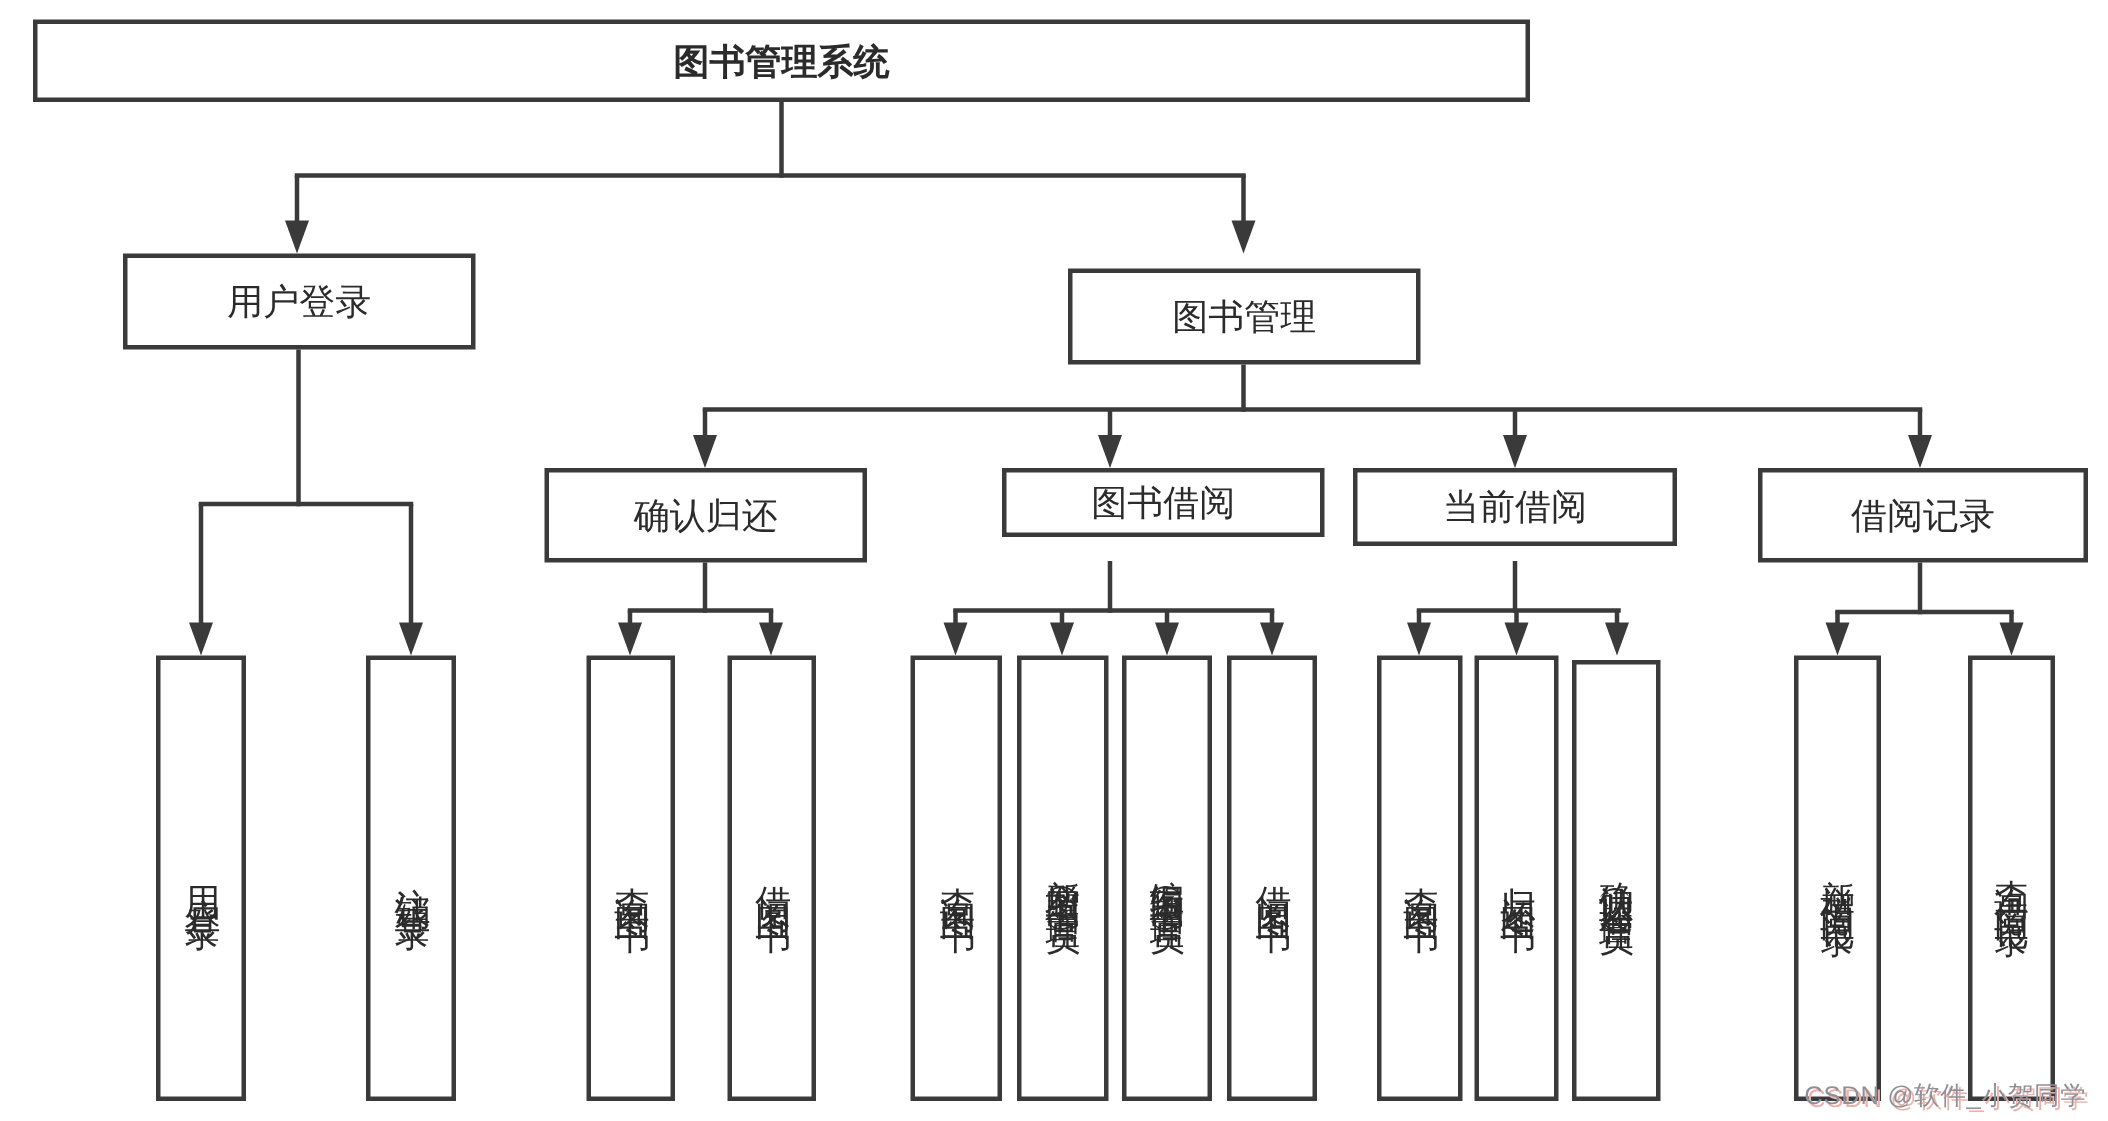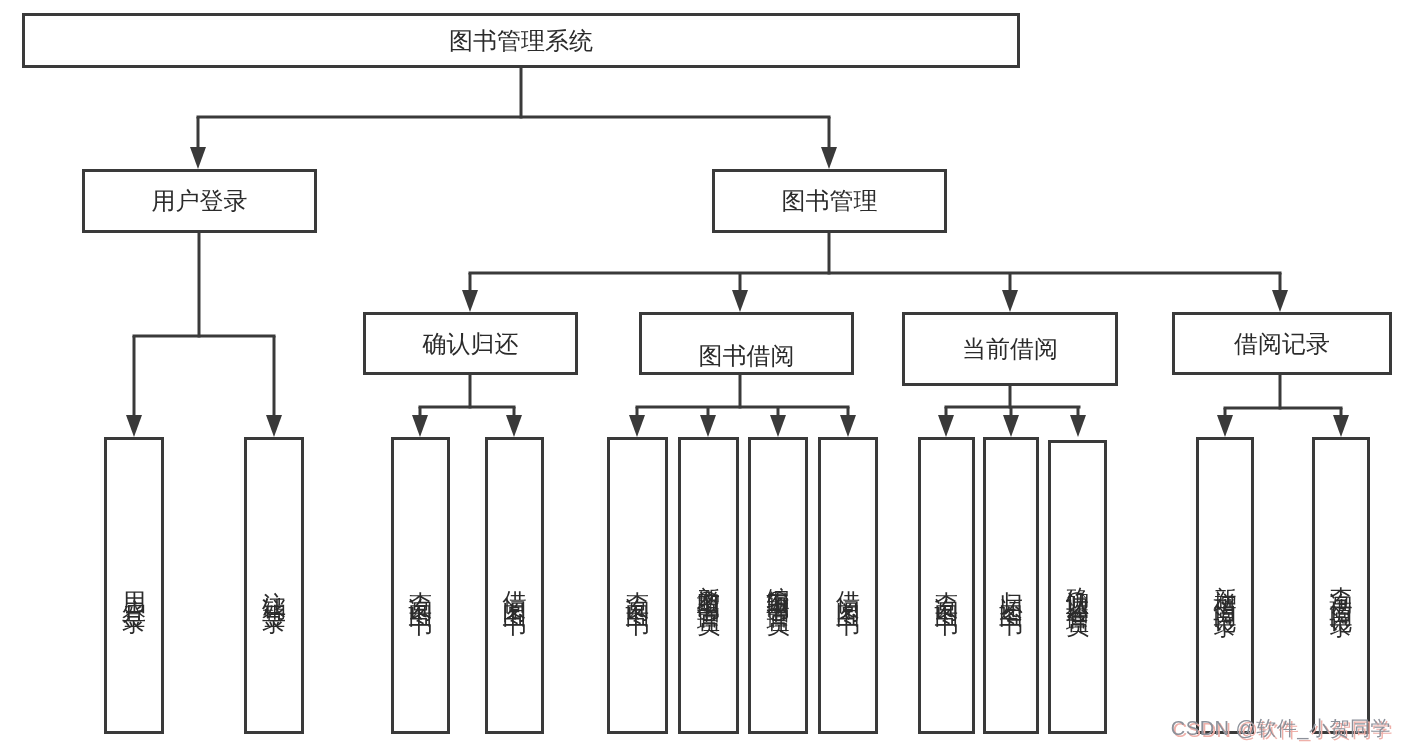--- a/index.html
+++ b/index.html
@@ -50,21 +50,21 @@
     letter-spacing: 6px;
   }
   .leaf.long .label {
     font-size: 23px;
     letter-spacing: 4px;
   }
   .watermark {
     position: absolute;
     right: 14px;
     bottom: 5px;
-    font-size: 20px;
+    font-size: 17px;
     letter-spacing: 0.5px;
     color: var(--watermark-text-color);
     text-shadow: 2px 2px 0 var(--watermark-shadow-color);
     white-space: nowrap;
     text-align: center;
   }
 </style>
 </head>
 <body>
 
@@ -136,38 +136,38 @@
 
       <polygon points="938,415 954,415 946,437"></polygon>
       <polygon points="1003,415 1019,415 1011,437"></polygon>
       <polygon points="1070,415 1086,415 1078,437"></polygon>
 
       <polygon points="1217,415 1233,415 1225,437"></polygon>
       <polygon points="1333,415 1349,415 1341,437"></polygon>
     </g>
   </svg>
 
-  <div class="box" style="left:22px; top:13px; width:998px; height:55px;">
+  <div class="box" style="left:22px; top:13px; width:998px; height:55px;font-weight:bold;">
     <span class="label">图书管理系统</span>
   </div>
 
   <div class="box" style="left:82px; top:169px; width:235px; height:64px;">
     <span class="label">用户登录</span>
   </div>
-  <div class="box" style="left:712px; top:169px; width:235px; height:64px;justify-content:center;">
+  <div class="box" style="left:712px; top:179px; width:235px; height:64px;justify-content:center;">
     <span class="label">图书管理</span>
   </div>
 
   <div class="box" style="left:363px; top:312px; width:215px; height:63px;">
     <span class="label">确认归还</span>
   </div>
-  <div class="box" style="left:639px; top:312px; width:215px; height:63px;align-items:flex-end;">
+  <div class="box" style="left:668px; top:312px; width:215px; height:46px;">
     <span class="label">图书借阅</span>
   </div>
-  <div class="box" style="left:902px; top:312px; width:216px; height:74px;">
+  <div class="box" style="left:902px; top:312px; width:216px; height:52px;">
     <span class="label">当前借阅</span>
   </div>
   <div class="box" style="left:1172px; top:312px; width:220px; height:63px;">
     <span class="label">借阅记录</span>
   </div>
 
   <div class="box leaf" style="left:104px; top:437px; width:60px; height:297px;">
     <span class="label">用户登录</span>
   </div>
   <div class="box leaf" style="left:244px; top:437px; width:60px; height:297px;">

